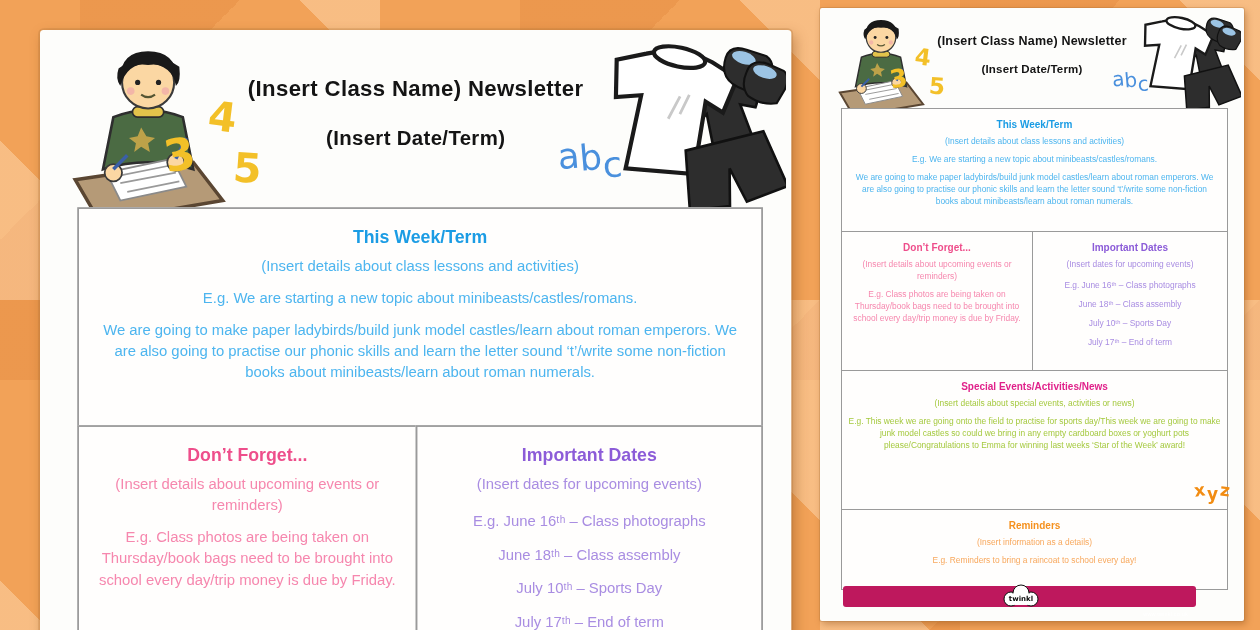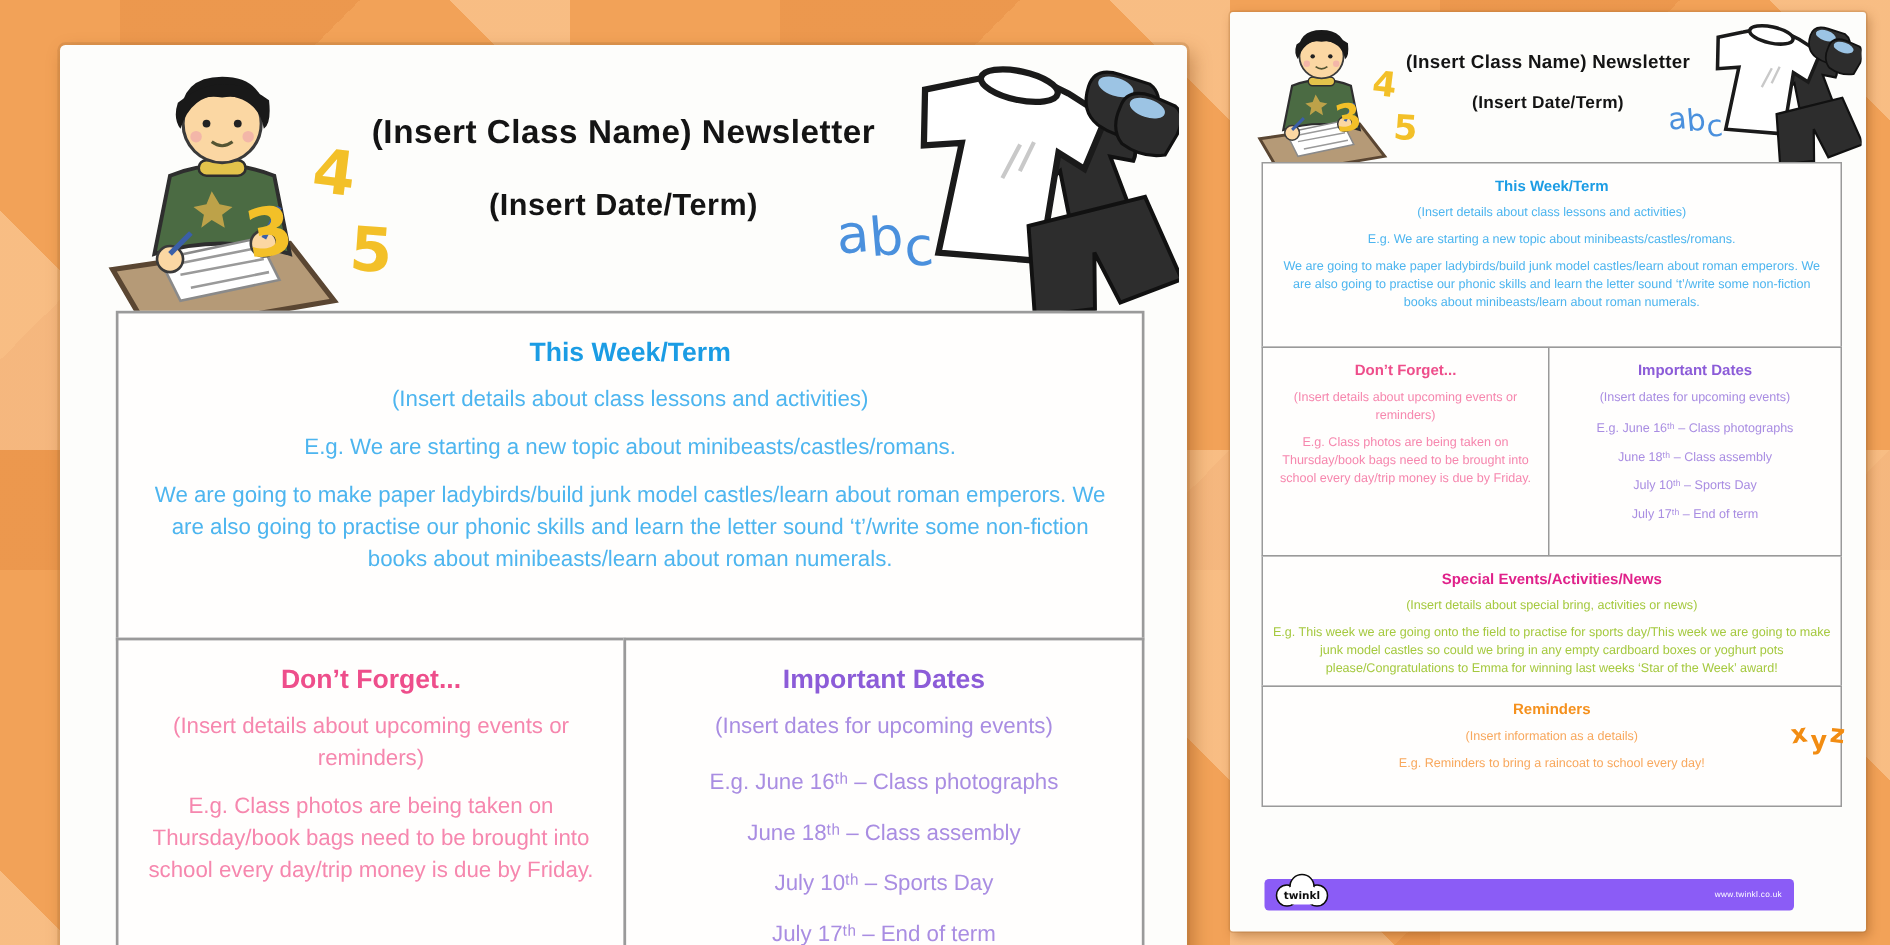--- a/index.html
+++ b/index.html
@@ -43,21 +43,21 @@
   .title-sub  { top:55px; font-size:11.5px; }
 
   
   .boxes { position:absolute; left:21px; top:100px; width:387px; }
   .box, .cell { background:#fffefd; border:1px solid #9a9a9a; text-align:center; }
   .box-thisweek  { height:124px; padding:6px 10px; }
   .row  { display:flex; height:140px; margin-top:-1px; }
   .cell { padding:6px 8px; }
   .cell-left  { width:192px; }
   .cell-right { flex:1; margin-left:-1px; }
-  .box-special   { height:88px; padding:6px 0; margin-top:-1px; }
+  .box-special   { height:140px; padding:6px 0; margin-top:-1px; }
   .box-reminders { height:81px;  padding:6px 10px; margin-top:-1px; }
 
   .h { font-weight:bold; font-size:10px; margin:4px 0 6px; }
   .t { font-size:8.4px; line-height:1.42; margin:6px 0; }
   .date-line { font-size:8.4px; margin:9px 0; }
 
   .c-blue-h   { color:#1b9ce4; }  .c-blue   { color:#4db5ef; }
   .c-pink-h   { color:#ee4e8b; }  .c-pink   { color:#f687ae; }
   .c-purple-h { color:#8c5cd8; }  .c-purple { color:#a98de2; }
   .c-mag-h    { color:#e0218a; }  .c-green  { color:#a5c93f; }
@@ -65,21 +65,21 @@
 
   .xyz { position:absolute; right:14px; top:472px; color:#f28c12;
          font-size:17px; font-weight:bold; font-family:"DejaVu Sans",sans-serif; }
   .xyz span { display:inline-block; }
   .xyz .x { transform:rotate(-8deg); }
   .xyz .y { transform:translateY(4px); margin:0 2px; }
   .xyz .z { transform:rotate(6deg); }
 
   
   .footer-bar { position:absolute; left:23px; top:578px; width:353px; height:21px;
-                background:#8b5cf6; border-radius:3px; display:flex; align-items:center; }
+                background:#be185d; border-radius:3px; display:flex; align-items:center;flex-direction:column; }
   .footer-logo { width:44px; height:27px; margin-left:3px; margin-top:-2px; flex:0 0 auto; }
   .footer-url  { margin-left:auto; margin-right:8px; color:#ffffff; font-size:5.5px; letter-spacing:.2px; }
 </style>
 </head>
 <body>
 
 <div class="page-wrap" id="page-left">
   <div class="sheet" id="sheet-proto">
 
     <svg class="boy" viewBox="0 0 100 106">
@@ -239,21 +239,21 @@
           <div class="t c-purple">(Insert dates for upcoming events)</div>
           <div class="date-line c-purple">E.g.  June 16ᵗʰ – Class photographs</div>
           <div class="date-line c-purple">June 18ᵗʰ – Class assembly</div>
           <div class="date-line c-purple">July 10ᵗʰ – Sports Day</div>
           <div class="date-line c-purple">July 17ᵗʰ – End of term</div>
         </div>
       </div>
 
       <div class="box box-special">
         <div class="h c-mag-h">Special Events/Activities/News</div>
-        <div class="t c-green">(Insert details about special bring, activities or news)</div>
+        <div class="t c-green">(Insert details about special events, activities or news)</div>
         <div class="t c-green">E.g. This week we are going onto the field to practise for sports day/This week we are going to make junk model castles so could we bring in any empty cardboard boxes or yoghurt pots please/Congratulations to Emma for winning last weeks ‘Star of the Week’ award!</div>
       </div>
 
       <div class="box box-reminders">
         <div class="h c-orange-h">Reminders</div>
         <div class="t c-orange">(Insert information as a details)</div>
         <div class="t c-orange">E.g. Reminders to bring a raincoat to school every day!</div>
       </div>
     </div>
 

